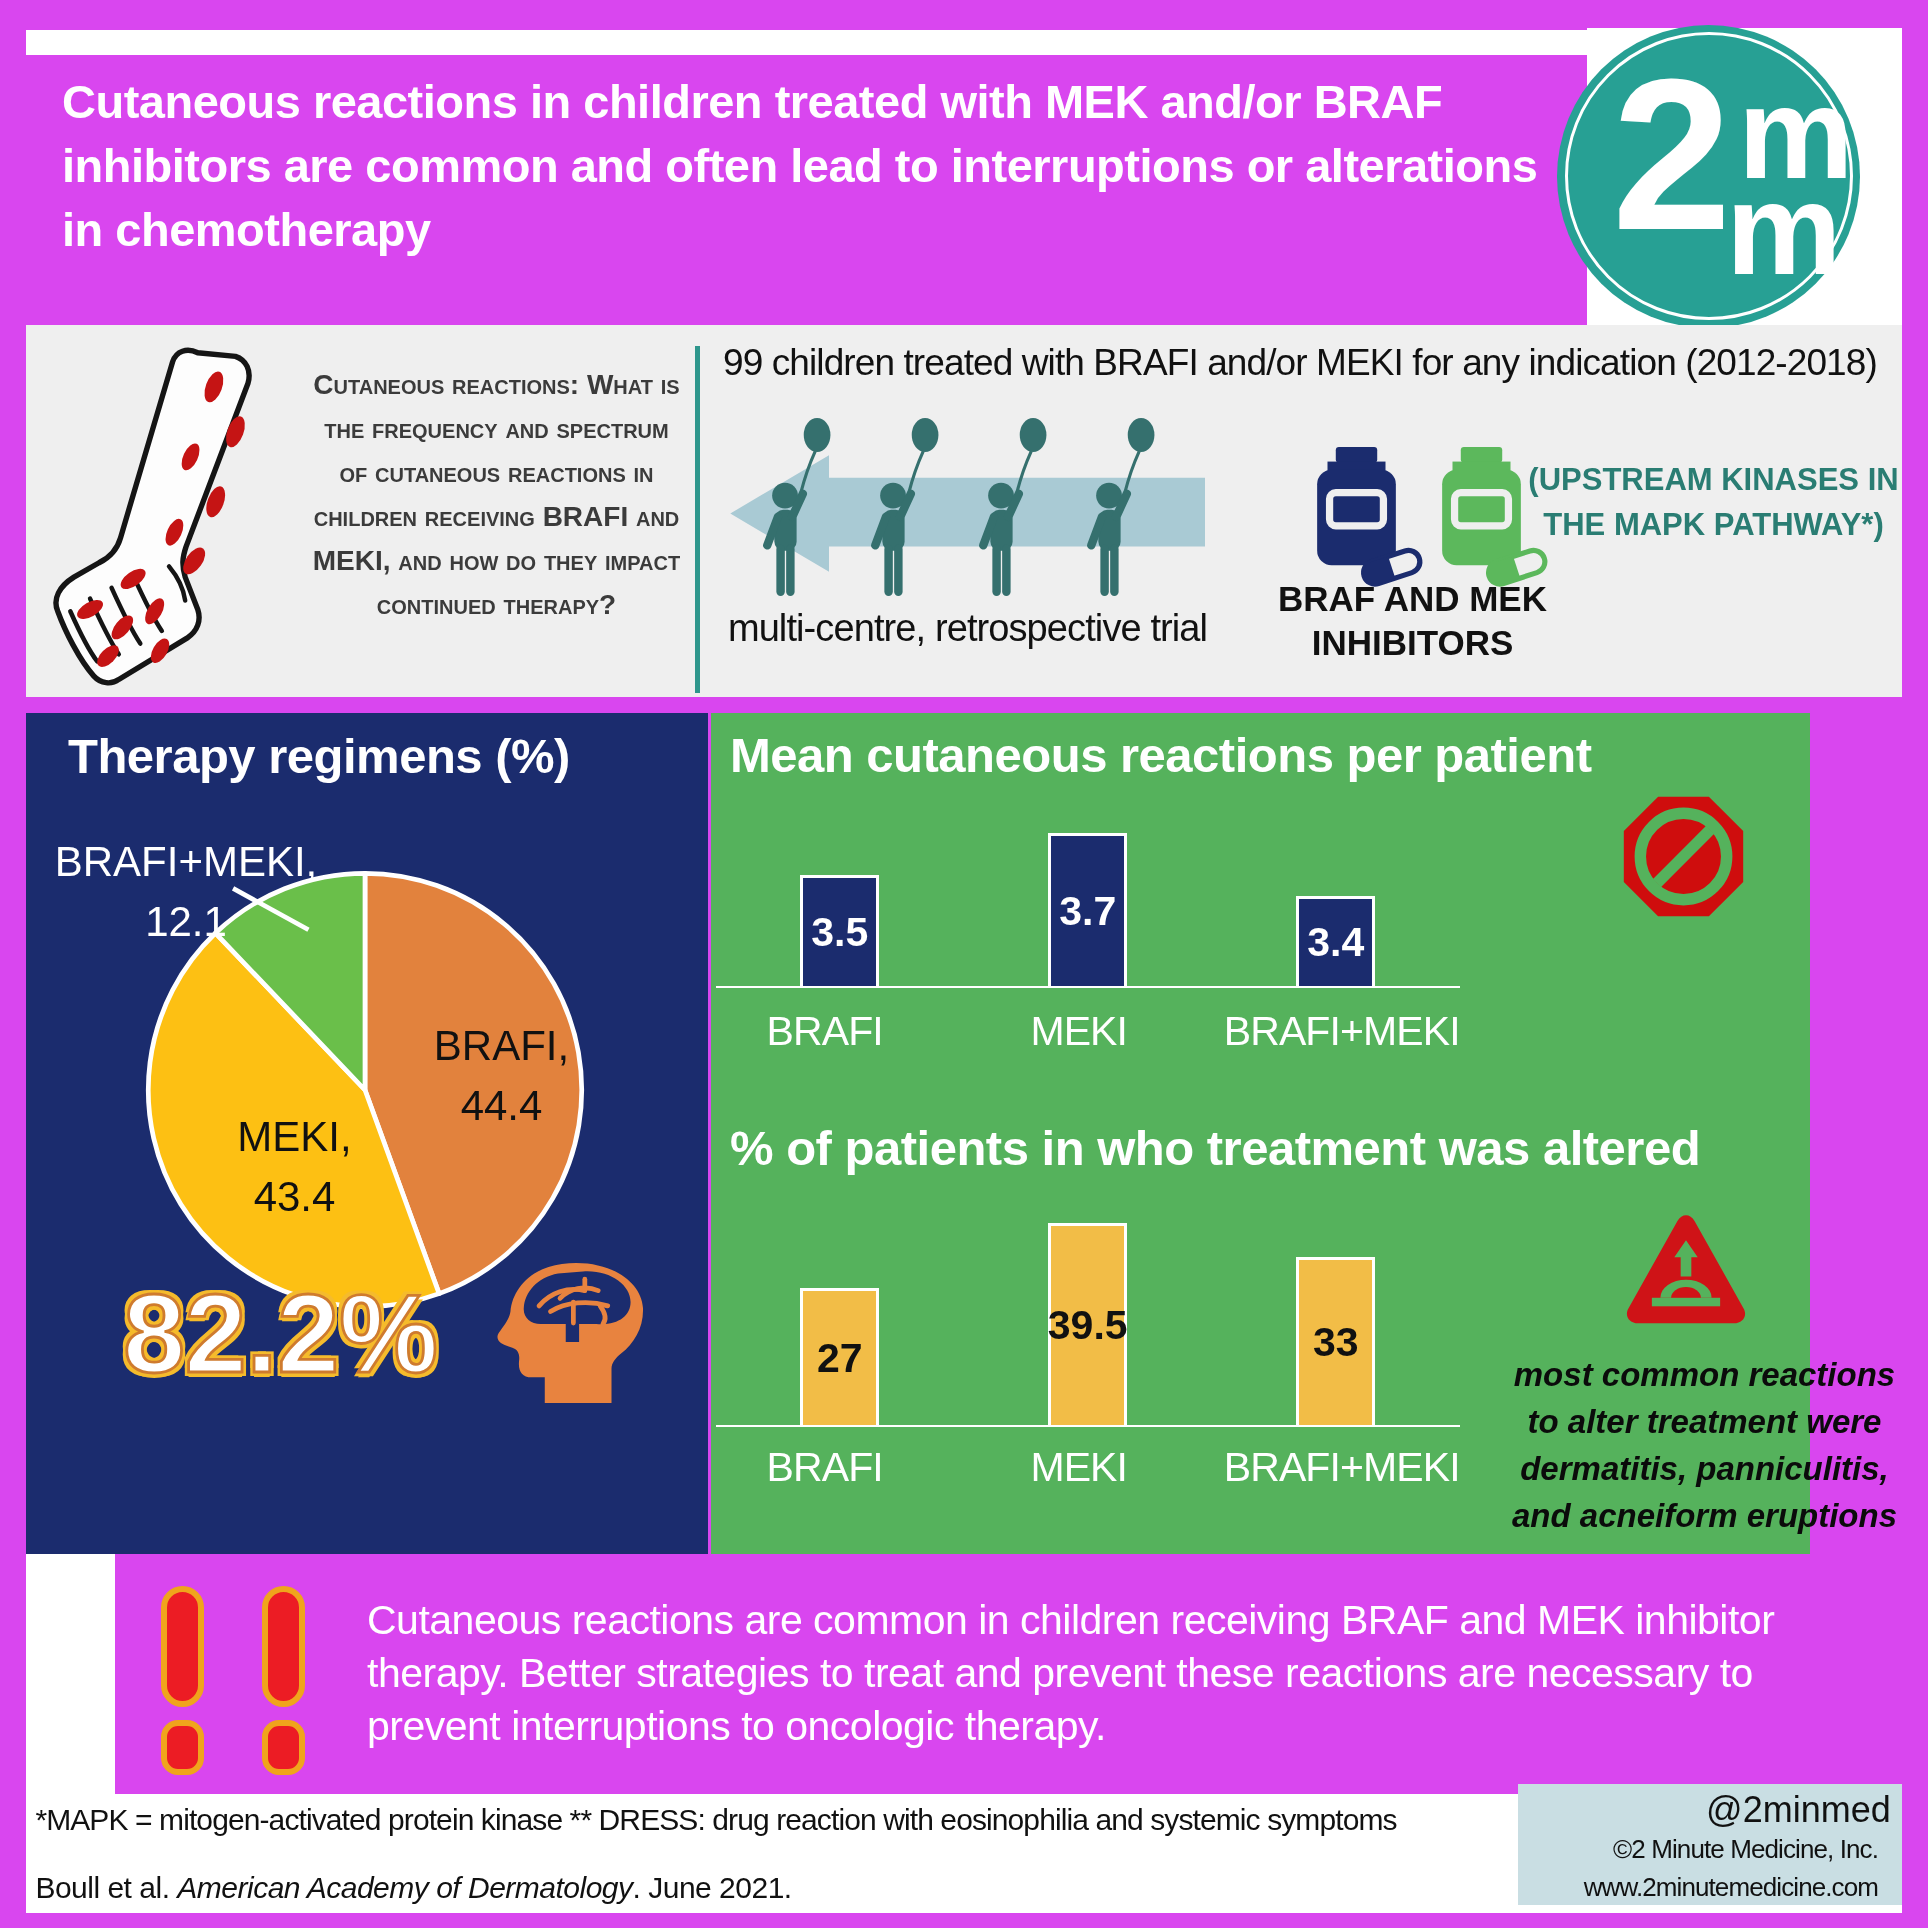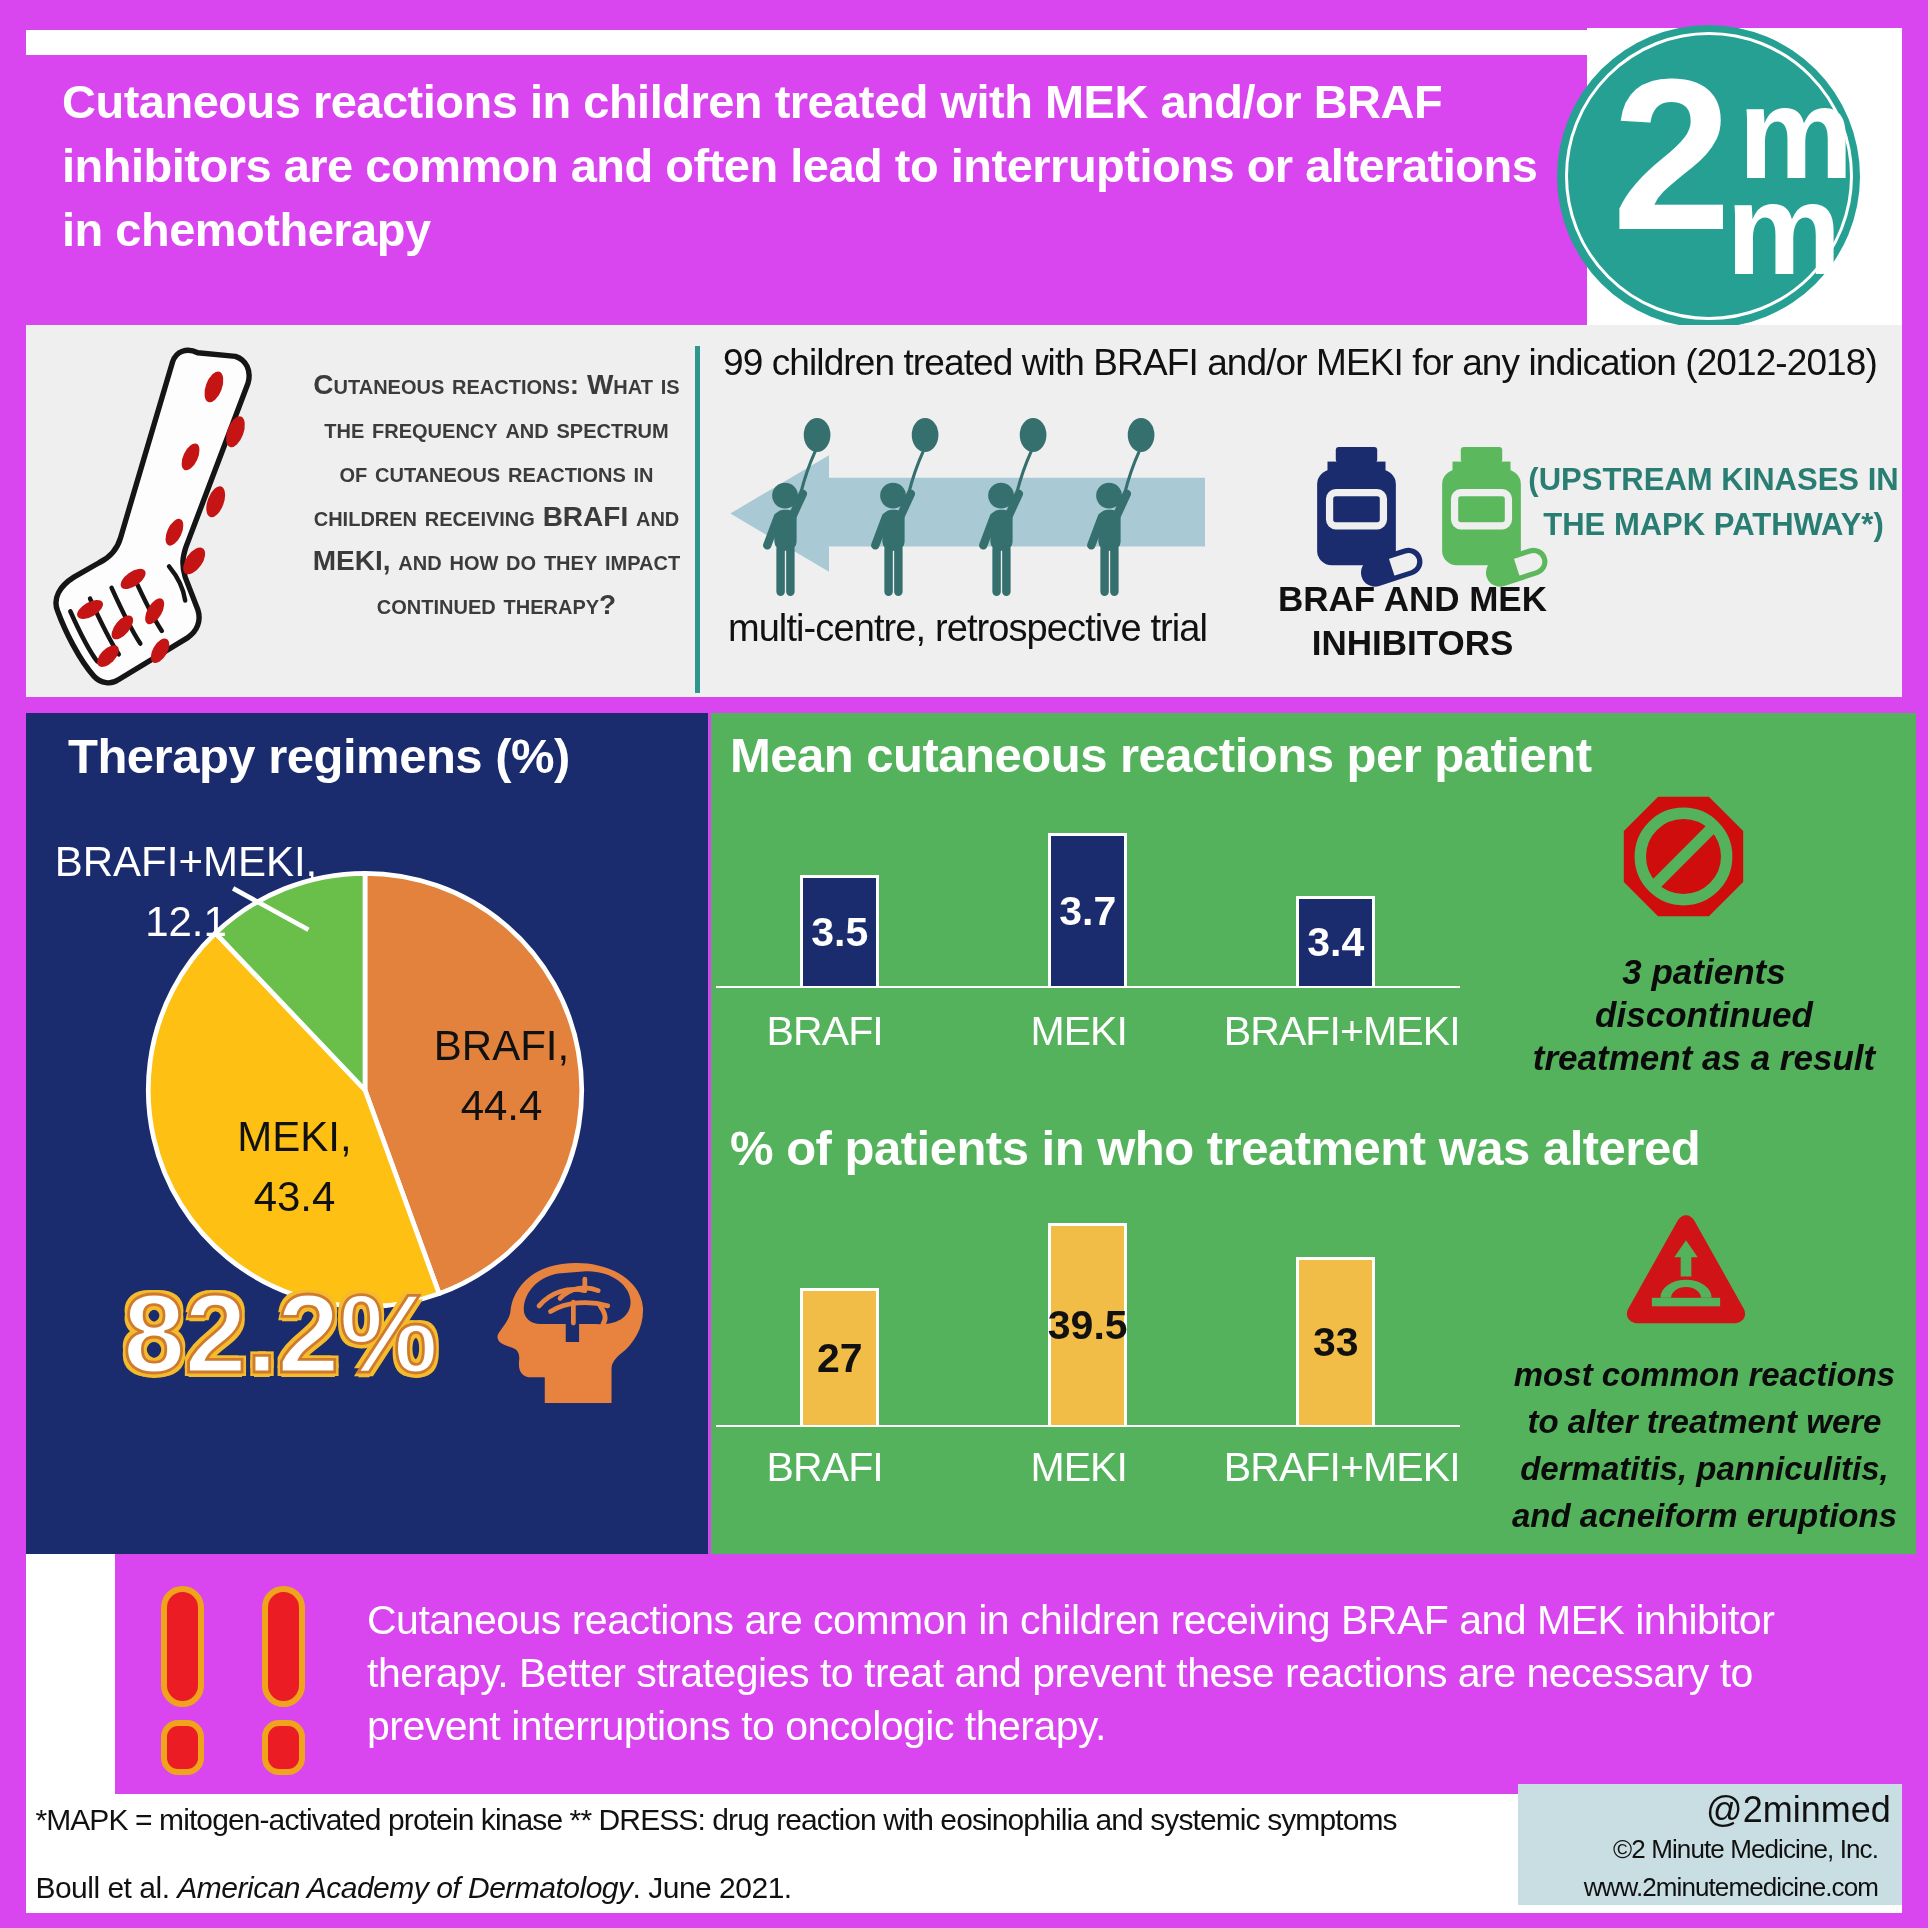--- a/index.html
+++ b/index.html
@@ -28,21 +28,21 @@
   .arrow-svg{left:699px;top:118px;}
   .children-row{left:727px;top:88px;display:flex;gap:19px;}
   .design{left:692px;top:282px;width:499px;text-align:center;font-size:38px;color:#111;letter-spacing:-0.9px;}
   .bottle-navy{left:1287px;top:122px;}
   .bottle-green{left:1412px;top:122px;}
   .drug-note{left:1499px;top:132px;width:377px;text-align:center;font-size:31px;font-weight:700;line-height:45px;color:#2a7d73;}
   .drug-class{left:1217px;top:252px;width:339px;text-align:center;font-size:35px;font-weight:700;line-height:44px;color:#111;}
 
   
   .navy-panel{left:26px;top:713px;width:682px;height:841px;background:var(--navy,#1b2c6e);}
-  .green-panel{left:711px;top:713px;width:1205px;height:841px;background:var(--green-panel,#55b25c);}
+  .green-panel{left:711px;top:713px;width:1099px;height:841px;background:var(--green-panel,#55b25c);}
   .panel-title{color:#fff;font-weight:700;font-size:49px;letter-spacing:-0.5px;}
   .np-title{left:42px;top:15px;}
   .pie-svg{left:94px;top:132px;}
   .pie-label{text-align:center;font-size:42px;line-height:60px;color:#111;}
   .pie-label .pl-name,.pie-label .pl-val{display:block;}
   .pl-bmk{left:0px;top:119px;width:320px;color:#fff;}
   .pl-brafi{left:358px;top:303px;width:235px;}
   .pl-meki{left:151px;top:394px;width:235px;}
   .neural-value{left:66px;top:557px;width:377px;text-align:center;color:#fff;font-size:111px;font-weight:800;
     -webkit-text-stroke:2.8px #cf7b2e;
@@ -246,21 +246,20 @@
           <div class="bar-label">MEKI</div>
           <div class="bar-label">BRAFI+MEKI</div>
         </div>
     </div>
 
     <svg class="abs stop-svg" width="127" height="127" viewBox="0 0 100 100">
       <polygon points="30,3 70,3 97,30 97,70 70,97 30,97 3,70 3,30" fill="var(--red,#cf0d0d)"></polygon>
       <circle cx="50" cy="50" r="34" fill="none" stroke="var(--green-panel,#55b25c)" stroke-width="9"></circle>
       <line x1="29" y1="71" x2="71" y2="29" stroke="var(--green-panel,#55b25c)" stroke-width="9"></line>
     </svg>
-    <div class="abs discontinued">3 patients discontinued treatment as a result</div>
 
     <div class="abs panel-title gp-title2">% of patients in who treatment was altered</div>
     <div class="chart chart-1">
       <div class="bars" id="bars-1">
           <div class="bar-group">
             <div class="bar" style="height: 137px; background: rgb(242, 189, 71);">
               <span class="bar-value" style="color: rgb(17, 17, 17);">27</span>
             </div>
           </div>
           <div class="bar-group">

